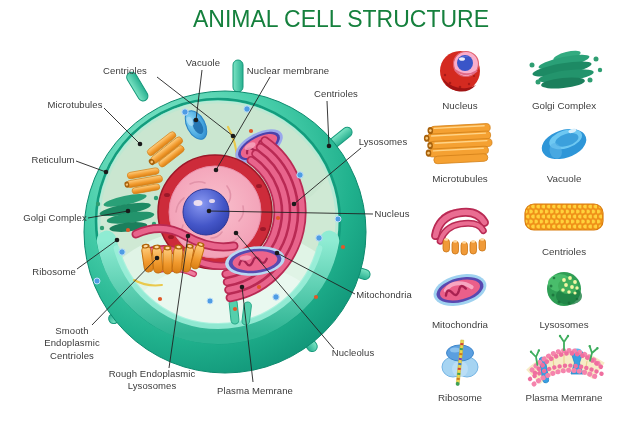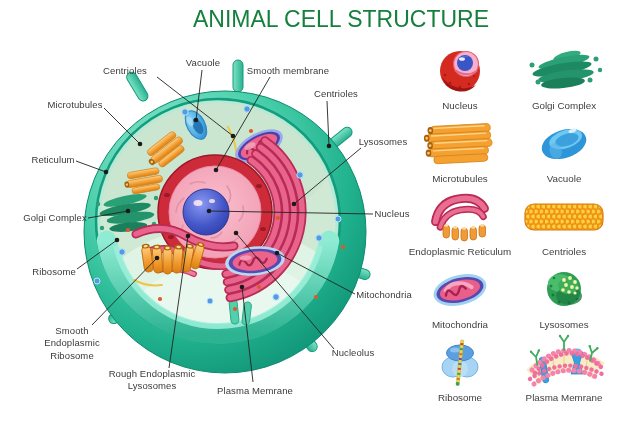--- a/index.html
+++ b/index.html
@@ -304,31 +304,31 @@
         <circle cx="157" cy="258" r="2.3"></circle>
         <circle cx="188" cy="236" r="2.3"></circle>
       <circle cx="277" cy="253" r="2.3"></circle>
         <circle cx="236" cy="233" r="2.3"></circle>
         <circle cx="242" cy="287" r="2.3"></circle>
     </g>
   </svg>
 
   <div class="lbl" style="left:125px;top:71px;">Centrioles</div>
   <div class="lbl" style="left:203px;top:63px;">Vacuole</div>
-  <div class="lbl" style="left:288px;top:71px;">Smooth membrane</div>
+  <div class="lbl" style="left:288px;top:71px;">Nuclear membrane</div>
   <div class="lbl" style="left:336px;top:94px;">Centrioles</div>
   <div class="lbl" style="left:75px;top:105px;">Microtubules</div>
   <div class="lbl" style="left:383px;top:142px;">Lysosomes</div>
   <div class="lbl" style="left:53px;top:160px;">Reticulum</div>
   <div class="lbl" style="left:392px;top:214px;">Nucleus</div>
   <div class="lbl" style="left:55px;top:218px;">Golgi Complex</div>
   <div class="lbl" style="left:54px;top:272px;">Ribosome</div>
   <div class="lbl" style="left:72px;top:344px;">Smooth
 Endoplasmic
-Ribosome</div>
+Centrioles</div>
   <div class="lbl" style="left:152px;top:380px;">Rough Endoplasmic
 Lysosomes</div>
   <div class="lbl" style="left:384px;top:295px;">Mitochondria</div>
   <div class="lbl" style="left:353px;top:353px;">Nucleolus</div>
   <div class="lbl" style="left:255px;top:391px;">Plasma Memrane</div>
 
   <div class="legend">
 
     <div class="legend-cell">
       <svg width="90" height="56" viewBox="0 0 90 56">
@@ -425,21 +425,20 @@
           <rect x="64" y="36" width="6.5" height="12" rx="3" fill="#f09a38"></rect>
           <g stroke="none" fill="#ffd9a0">
               <ellipse cx="31.2" cy="36.5" rx="2.2" ry="1.2"></ellipse>
               <ellipse cx="40.2" cy="38.5" rx="2.2" ry="1.2"></ellipse>
               <ellipse cx="49.2" cy="39.5" rx="2.2" ry="1.2"></ellipse>
               <ellipse cx="58.2" cy="38.5" rx="2.2" ry="1.2"></ellipse>
               <ellipse cx="67.2" cy="36.5" rx="2.2" ry="1.2"></ellipse>
             </g>
         </g>
       </svg>
-      <div class="legend-label">Endoplasmic Reticulum</div>
     </div>
 
     <div class="legend-cell">
       <svg width="90" height="56" viewBox="0 0 90 56">
         <defs>
           <pattern id="patCent" width="5.2" height="10" patternUnits="userSpaceOnUse">
             <rect width="5.2" height="10" fill="#ef9018"></rect>
             <circle cx="1.3" cy="2.5" r="2.1" fill="#ffd23c"></circle>
             <circle cx="3.9" cy="7.5" r="2.1" fill="#ffd23c"></circle>
           </pattern>

